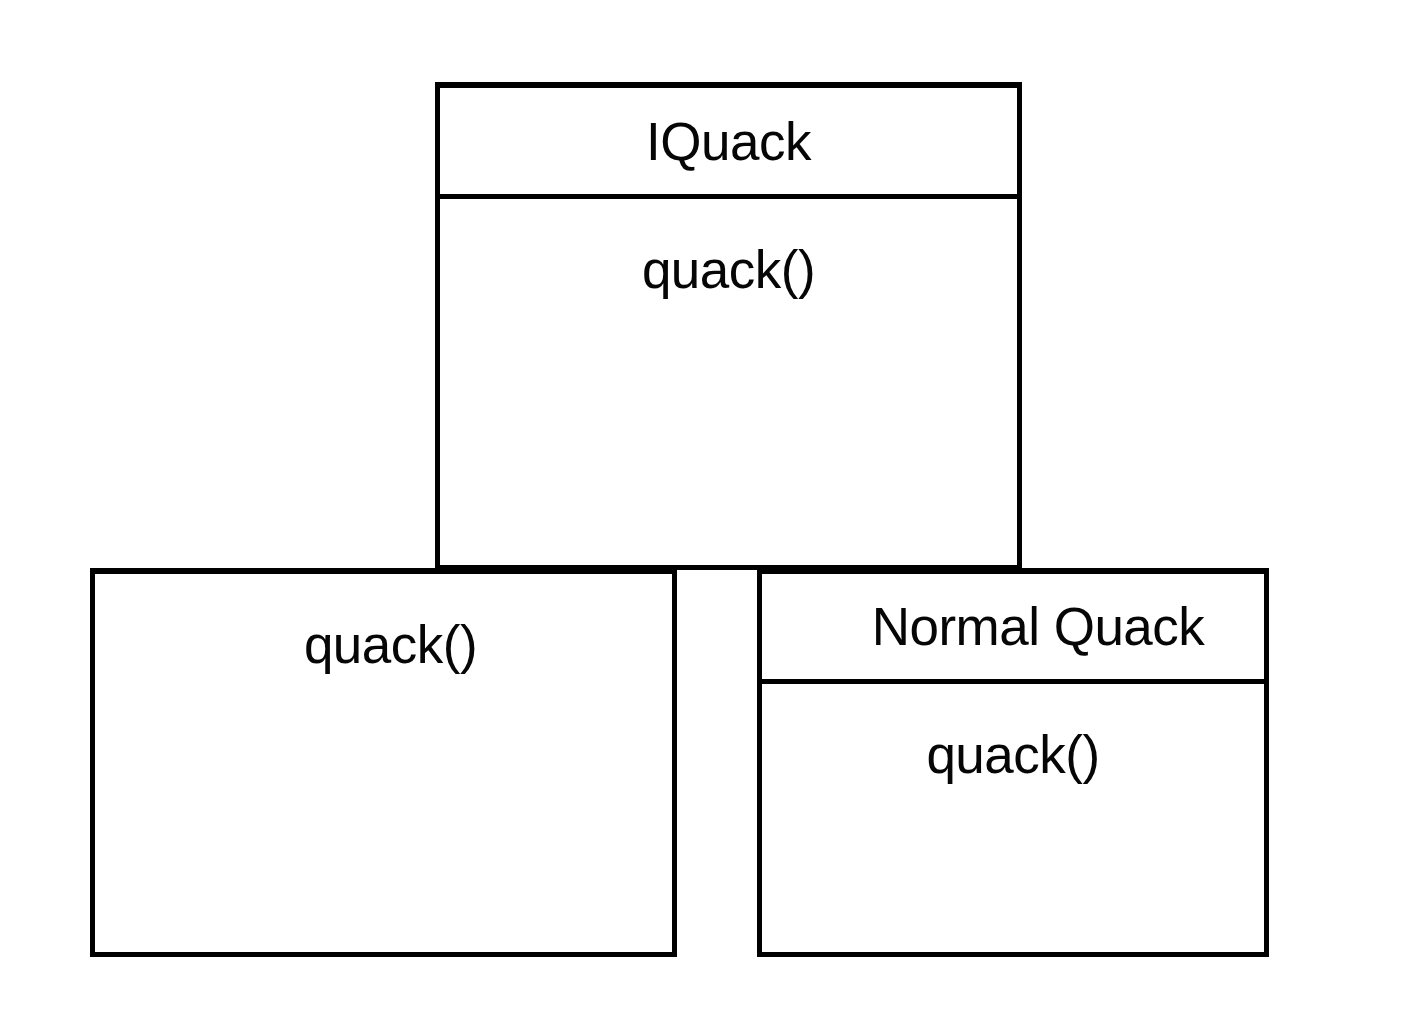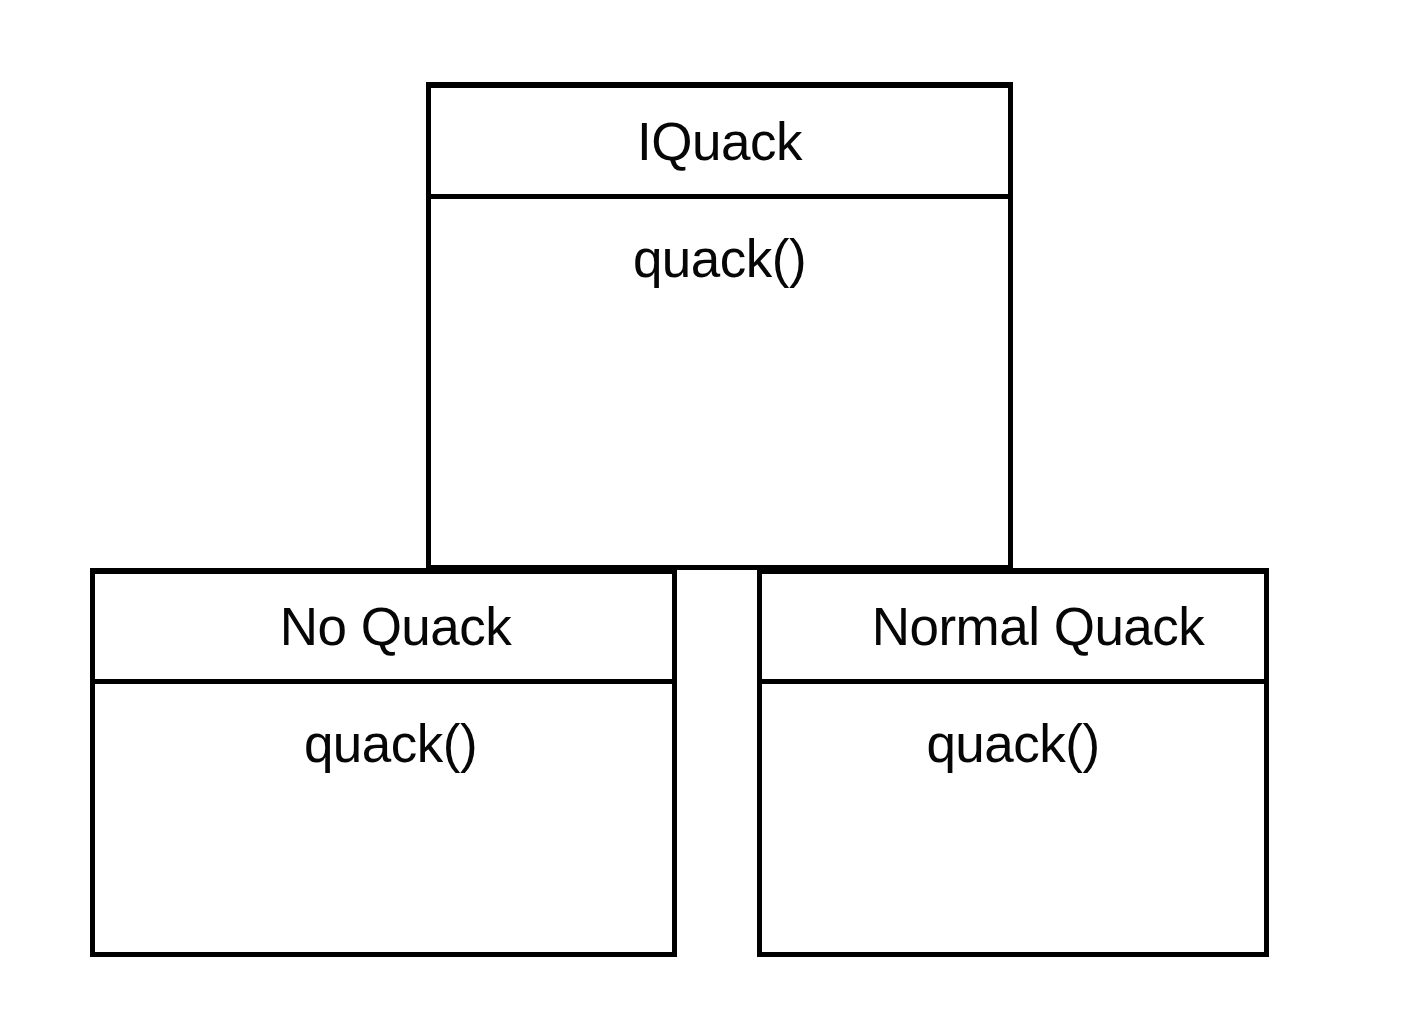--- a/index.html
+++ b/index.html
@@ -35,31 +35,31 @@
     height: 105px;
     border-bottom: 5px solid #000000;
     display: flex;
     align-items: center;
     justify-content: center;
     font-size: 53px;
     letter-spacing: -0.5px;
     white-space: nowrap;
   }
   .uml-box .body {
-    padding-top: 29px;
+    padding-top: 40px;
     text-align: center;
     font-size: 53px;
     letter-spacing: -0.5px;
   }
   .uml-box .method {
     display: inline-block;
     line-height: 1;
   }
   
-  #box-iquack        { left: 426px; top: 82px;  width: 587px; height: 488px; }
+  #box-iquack        { left: 435px; top: 82px;  width: 587px; height: 488px; }
   #box-iquack .title { height: 106px; }
   #box-noquack       { left: 90px;  top: 568px; width: 587px; height: 389px; }
   #box-normalquack   { left: 757px; top: 568px; width: 512px; height: 389px; }
   
   #box-normalquack .title span { position: relative; left: 25px; }
   #box-noquack .title span     { position: relative; left: 12px; }
   #box-noquack .method         { position: relative; left: 7px; }
 </style>
 </head>
 <body>
@@ -80,23 +80,20 @@
   <div class="uml-box" id="box-iquack">
     <div class="title">
       <span>IQuack</span>
     </div>
     <div class="body">
       <span class="method">quack()</span>
     </div>
   </div>
 
   <div class="uml-box" id="box-noquack">
-    <div class="title">
-      <span>No Quack</span>
-    </div>
     <div class="body">
       <span class="method">quack()</span>
     </div>
   </div>
 
   <div class="uml-box" id="box-normalquack">
     <div class="title">
       <span>Normal Quack</span>
     </div>
     <div class="body">

